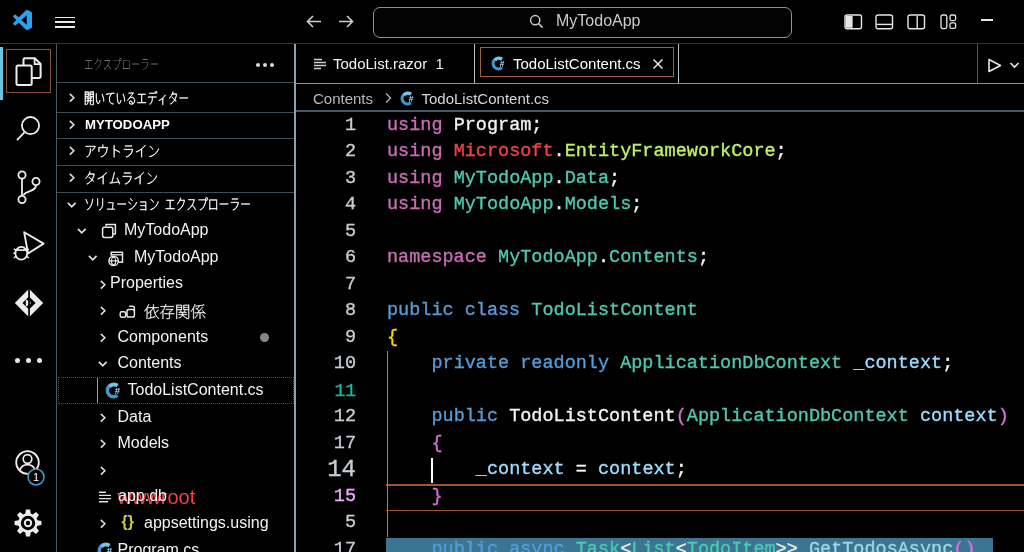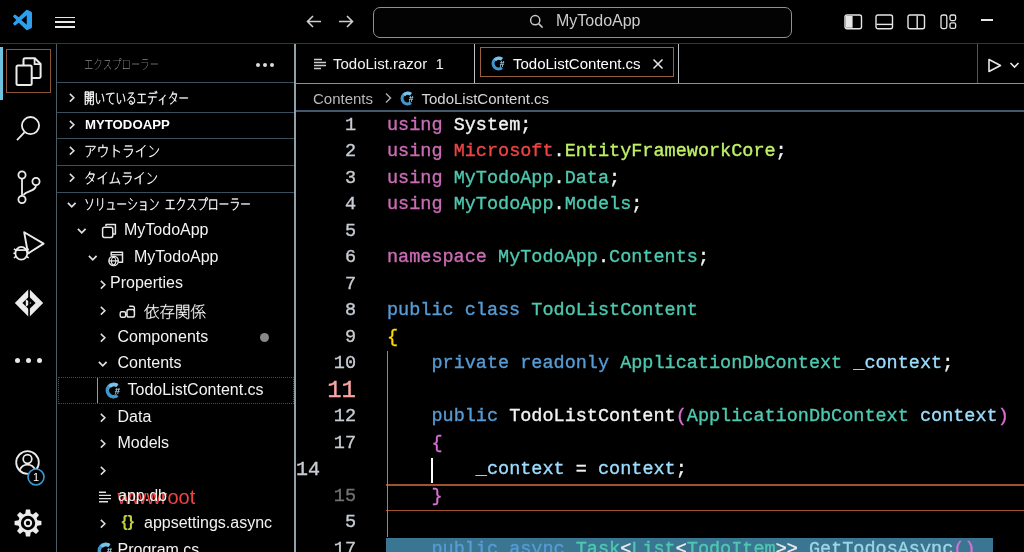--- a/index.html
+++ b/index.html
@@ -191,21 +191,21 @@
   </svg>
 <div class="abs" style="left:117.5px;top:486px;font-size:20px;color:#ef4444;white-space:pre">wwwroot</div>
 <svg class="abs" style="left:97px;top:489px" width="16" height="16" viewBox="0 0 16 16">
     <path d="M2 3.2h7M2 6.4h12M2 9.6h12M2 12.8h9" stroke="#e0e0e0" stroke-width="1.4"></path>
   </svg>
 <div class="abs" style="left:118px;top:487.4px;font-size:16px;color:#f3f3f3;white-space:pre">app.db</div>
 <svg class="abs" style="left:97px;top:518.2px" width="11.5" height="11.5" viewBox="0 0 12 12">
     <path d="M4 2 8.2 6 4 10" stroke="#e0e0e0" stroke-width="1.6" fill="none"></path>
   </svg>
 <div class="abs" style="left:121.5px;top:512.9px;font-size:16px;font-weight:bold;color:#c6cf3a">{}</div>
-<div class="abs" style="left:144px;top:514.0px;font-size:16px;color:#f3f3f3;white-space:pre">appsettings.async</div>
+<div class="abs" style="left:144px;top:514.0px;font-size:16px;color:#f3f3f3;white-space:pre">appsettings.using</div>
 <svg class="abs" style="left:97px;top:542.1px" width="17" height="17" viewBox="0 0 17 17">
     <path d="M12.4 3.6A6.2 6.2 0 1 0 12.4 13.4" stroke="#3f97cd" stroke-width="3.6" fill="none"></path>
     <path d="M12.4 3.6A6.2 6.2 0 0 0 4.5 4.6" stroke="#7cc3e8" stroke-width="3.6" fill="none"></path>
     <text x="9.8" y="12.2" font-size="9.5" fill="#b5e0f5" font-family="Liberation Sans" font-weight="bold">#</text>
   </svg>
 <div class="abs" style="left:117.5px;top:540.6px;font-size:16px;color:#f3f3f3;white-space:pre">Program.cs</div>
 <div class="abs" style="left:293.5px;top:44px;width:2px;height:508px;background:#8da0ab"></div>
 <div class="abs" style="left:295.5px;top:83px;width:728.5px;height:1.4px;background:#7f95a3"></div>
 <svg class="abs" style="left:313px;top:57px" width="14" height="14" viewBox="0 0 14 14">
 <path d="M1 2.5h8M1 5.5h12M1 8.5h12M1 11.5h7" stroke="#cfcfcf" stroke-width="1.3"></path>
@@ -238,40 +238,40 @@
     <text x="9.8" y="12.2" font-size="9.5" fill="#b5e0f5" font-family="Liberation Sans" font-weight="bold">#</text>
   </svg>
 <div class="abs" style="left:421.5px;top:90px;font-size:15px;color:#d6d6d6">TodoListContent.cs</div>
 <div class="abs" style="left:295.5px;top:110.3px;width:728.5px;height:1.4px;background:#44596b"></div>
 <div class="abs" style="left:386px;top:538.2px;width:607px;height:13.8px;background:#3a7691"></div>
 <div class="abs" style="left:386px;top:484.2px;width:638px;height:1.4px;background:#a0522d"></div>
 <div class="abs" style="left:386px;top:509.6px;width:638px;height:1.4px;background:#a0522d"></div>
 <div class="abs" style="left:386.6px;top:351.0px;width:1.2px;height:185.5px;background:#8a8a8a"></div>
 <div class="abs" style="left:430.5px;top:457.5px;width:2px;height:25.5px;background:#ffffff"></div>
 <div class="abs cd" style="left:296.0px;top:112.5px;width:60px;height:26.5px;line-height:26.5px;text-align:right;font-family:'Liberation Mono',monospace;font-size:18.5px;color:#c8cdd4">1</div>
-<div class="abs cd" style="left:387.0px;top:112.5px;height:26.5px;line-height:26.5px;font-family:'Liberation Mono',monospace;font-size:18.5px;white-space:pre"><span style="color:#cb6cb5">using&nbsp;</span><span style="color:#f2f2f2">System</span><span style="color:#f2f2f2">;</span></div>
+<div class="abs cd" style="left:387.0px;top:112.5px;height:26.5px;line-height:26.5px;font-family:'Liberation Mono',monospace;font-size:18.5px;white-space:pre"><span style="color:#cb6cb5">using&nbsp;</span><span style="color:#f2f2f2">Program</span><span style="color:#f2f2f2">;</span></div>
 <div class="abs cd" style="left:296.0px;top:139.0px;width:60px;height:26.5px;line-height:26.5px;text-align:right;font-family:'Liberation Mono',monospace;font-size:18.5px;color:#c8cdd4">2</div>
 <div class="abs cd" style="left:387.0px;top:139.0px;height:26.5px;line-height:26.5px;font-family:'Liberation Mono',monospace;font-size:18.5px;white-space:pre"><span style="color:#cb6cb5">using&nbsp;</span><span style="color:#ef4444">Microsoft</span><span style="color:#f2f2f2">.</span><span style="color:#bef264">EntityFrameworkCore</span><span style="color:#f2f2f2">;</span></div>
 <div class="abs cd" style="left:296.0px;top:165.5px;width:60px;height:26.5px;line-height:26.5px;text-align:right;font-family:'Liberation Mono',monospace;font-size:18.5px;color:#c8cdd4">3</div>
 <div class="abs cd" style="left:387.0px;top:165.5px;height:26.5px;line-height:26.5px;font-family:'Liberation Mono',monospace;font-size:18.5px;white-space:pre"><span style="color:#cb6cb5">using&nbsp;</span><span style="color:#4EC9B0">MyTodoApp</span><span style="color:#f2f2f2">.</span><span style="color:#4EC9B0">Data</span><span style="color:#f2f2f2">;</span></div>
 <div class="abs cd" style="left:296.0px;top:192.0px;width:60px;height:26.5px;line-height:26.5px;text-align:right;font-family:'Liberation Mono',monospace;font-size:18.5px;color:#c8cdd4">4</div>
 <div class="abs cd" style="left:387.0px;top:192.0px;height:26.5px;line-height:26.5px;font-family:'Liberation Mono',monospace;font-size:18.5px;white-space:pre"><span style="color:#cb6cb5">using&nbsp;</span><span style="color:#4EC9B0">MyTodoApp</span><span style="color:#f2f2f2">.</span><span style="color:#4EC9B0">Models</span><span style="color:#f2f2f2">;</span></div>
 <div class="abs cd" style="left:296.0px;top:218.5px;width:60px;height:26.5px;line-height:26.5px;text-align:right;font-family:'Liberation Mono',monospace;font-size:18.5px;color:#c8cdd4">5</div>
 <div class="abs cd" style="left:296.0px;top:245.0px;width:60px;height:26.5px;line-height:26.5px;text-align:right;font-family:'Liberation Mono',monospace;font-size:18.5px;color:#c8cdd4">6</div>
 <div class="abs cd" style="left:387.0px;top:245.0px;height:26.5px;line-height:26.5px;font-family:'Liberation Mono',monospace;font-size:18.5px;white-space:pre"><span style="color:#cb6cb5">namespace&nbsp;</span><span style="color:#4EC9B0">MyTodoApp</span><span style="color:#f2f2f2">.</span><span style="color:#4EC9B0">Contents</span><span style="color:#f2f2f2">;</span></div>
 <div class="abs cd" style="left:296.0px;top:271.5px;width:60px;height:26.5px;line-height:26.5px;text-align:right;font-family:'Liberation Mono',monospace;font-size:18.5px;color:#c8cdd4">7</div>
 <div class="abs cd" style="left:296.0px;top:298.0px;width:60px;height:26.5px;line-height:26.5px;text-align:right;font-family:'Liberation Mono',monospace;font-size:18.5px;color:#c8cdd4">8</div>
 <div class="abs cd" style="left:387.0px;top:298.0px;height:26.5px;line-height:26.5px;font-family:'Liberation Mono',monospace;font-size:18.5px;white-space:pre"><span style="color:#569CD6">public&nbsp;class&nbsp;</span><span style="color:#4EC9B0">TodoListContent</span></div>
 <div class="abs cd" style="left:296.0px;top:324.5px;width:60px;height:26.5px;line-height:26.5px;text-align:right;font-family:'Liberation Mono',monospace;font-size:18.5px;color:#c8cdd4">9</div>
 <div class="abs cd" style="left:387.0px;top:324.5px;height:26.5px;line-height:26.5px;font-family:'Liberation Mono',monospace;font-size:18.5px;white-space:pre"><span style="color:#ffd700">{</span></div>
 <div class="abs cd" style="left:296.0px;top:351.0px;width:60px;height:26.5px;line-height:26.5px;text-align:right;font-family:'Liberation Mono',monospace;font-size:18.5px;color:#c8cdd4">10</div>
 <div class="abs cd" style="left:387.0px;top:351.0px;height:26.5px;line-height:26.5px;font-family:'Liberation Mono',monospace;font-size:18.5px;white-space:pre"><span style="color:#f2f2f2">&nbsp;&nbsp;&nbsp;&nbsp;</span><span style="color:#569CD6">private&nbsp;readonly&nbsp;</span><span style="color:#4EC9B0">ApplicationDbContext&nbsp;</span><span style="color:#9CDCFE">_context</span><span style="color:#f2f2f2">;</span></div>
-<div class="abs cd" style="left:296.0px;top:377.5px;width:60px;height:26.5px;line-height:26.5px;text-align:right;font-family:'Liberation Mono',monospace;font-size:24px;color:#fca5a5">11</div>
+<div class="abs cd" style="left:296.0px;top:377.5px;width:60px;height:26.5px;line-height:26.5px;text-align:right;font-family:'Liberation Mono',monospace;font-size:18px;color:#14b8a6">11</div>
 <div class="abs cd" style="left:296.0px;top:404.0px;width:60px;height:26.5px;line-height:26.5px;text-align:right;font-family:'Liberation Mono',monospace;font-size:18.5px;color:#c8cdd4">12</div>
 <div class="abs cd" style="left:387.0px;top:404.0px;height:26.5px;line-height:26.5px;font-family:'Liberation Mono',monospace;font-size:18.5px;white-space:pre"><span style="color:#f2f2f2">&nbsp;&nbsp;&nbsp;&nbsp;</span><span style="color:#569CD6">public&nbsp;</span><span style="color:#f2f2f2">TodoListContent</span><span style="color:#da70d6">(</span><span style="color:#4EC9B0">ApplicationDbContext&nbsp;</span><span style="color:#9CDCFE">context</span><span style="color:#da70d6">)</span></div>
 <div class="abs cd" style="left:296.0px;top:430.5px;width:60px;height:26.5px;line-height:26.5px;text-align:right;font-family:'Liberation Mono',monospace;font-size:18.5px;color:#c8cdd4">17</div>
 <div class="abs cd" style="left:387.0px;top:430.5px;height:26.5px;line-height:26.5px;font-family:'Liberation Mono',monospace;font-size:18.5px;white-space:pre"><span style="color:#f2f2f2">&nbsp;&nbsp;&nbsp;&nbsp;</span><span style="color:#da70d6">{</span></div>
-<div class="abs cd" style="left:296.0px;top:457.0px;width:60px;height:26.5px;line-height:26.5px;font-family:'Liberation Mono',monospace;font-size:20px;color:#c8cdd4">14</div>
+<div class="abs cd" style="left:296.0px;top:457.0px;width:60px;height:26.5px;line-height:26.5px;text-align:right;font-family:'Liberation Mono',monospace;font-size:24px;color:#c8cdd4">14</div>
 <div class="abs cd" style="left:387.0px;top:457.0px;height:26.5px;line-height:26.5px;font-family:'Liberation Mono',monospace;font-size:18.5px;white-space:pre"><span style="color:#f2f2f2">&nbsp;&nbsp;&nbsp;&nbsp;&nbsp;&nbsp;&nbsp;&nbsp;</span><span style="color:#9CDCFE">_context</span><span style="color:#f2f2f2">&nbsp;=&nbsp;</span><span style="color:#9CDCFE">context</span><span style="color:#f2f2f2">;</span></div>
-<div class="abs cd" style="left:296.0px;top:483.5px;width:60px;height:26.5px;line-height:26.5px;text-align:right;font-family:'Liberation Mono',monospace;font-size:18.5px;color:#737373">15</div>
+<div class="abs cd" style="left:296.0px;top:483.5px;width:60px;height:26.5px;line-height:26.5px;text-align:right;font-family:'Liberation Mono',monospace;font-size:18.5px;color:#f0abfc">15</div>
 <div class="abs cd" style="left:387.0px;top:483.5px;height:26.5px;line-height:26.5px;font-family:'Liberation Mono',monospace;font-size:18.5px;white-space:pre"><span style="color:#f2f2f2">&nbsp;&nbsp;&nbsp;&nbsp;</span><span style="color:#da70d6">}</span></div>
 <div class="abs cd" style="left:296.0px;top:510.0px;width:60px;height:26.5px;line-height:26.5px;text-align:right;font-family:'Liberation Mono',monospace;font-size:18.5px;color:#c8cdd4">5</div>
 <div class="abs cd" style="left:296.0px;top:536.5px;width:60px;height:26.5px;line-height:26.5px;text-align:right;font-family:'Liberation Mono',monospace;font-size:18.5px;color:#c8cdd4">17</div>
 <div class="abs cd" style="left:387.0px;top:536.5px;height:26.5px;line-height:26.5px;font-family:'Liberation Mono',monospace;font-size:18.5px;white-space:pre"><span style="color:#f2f2f2">&nbsp;&nbsp;&nbsp;&nbsp;</span><span style="color:#569CD6">public&nbsp;async&nbsp;</span><span style="color:#4EC9B0">Task</span><span style="color:#f2f2f2">&lt;</span><span style="color:#4EC9B0">List</span><span style="color:#f2f2f2">&lt;</span><span style="color:#4EC9B0">TodoItem</span><span style="color:#f2f2f2">&gt;&gt;&nbsp;</span><span style="color:#9ed6e6">GetTodosAsync</span><span style="color:#da70d6">()</span></div>
 </body></html>

